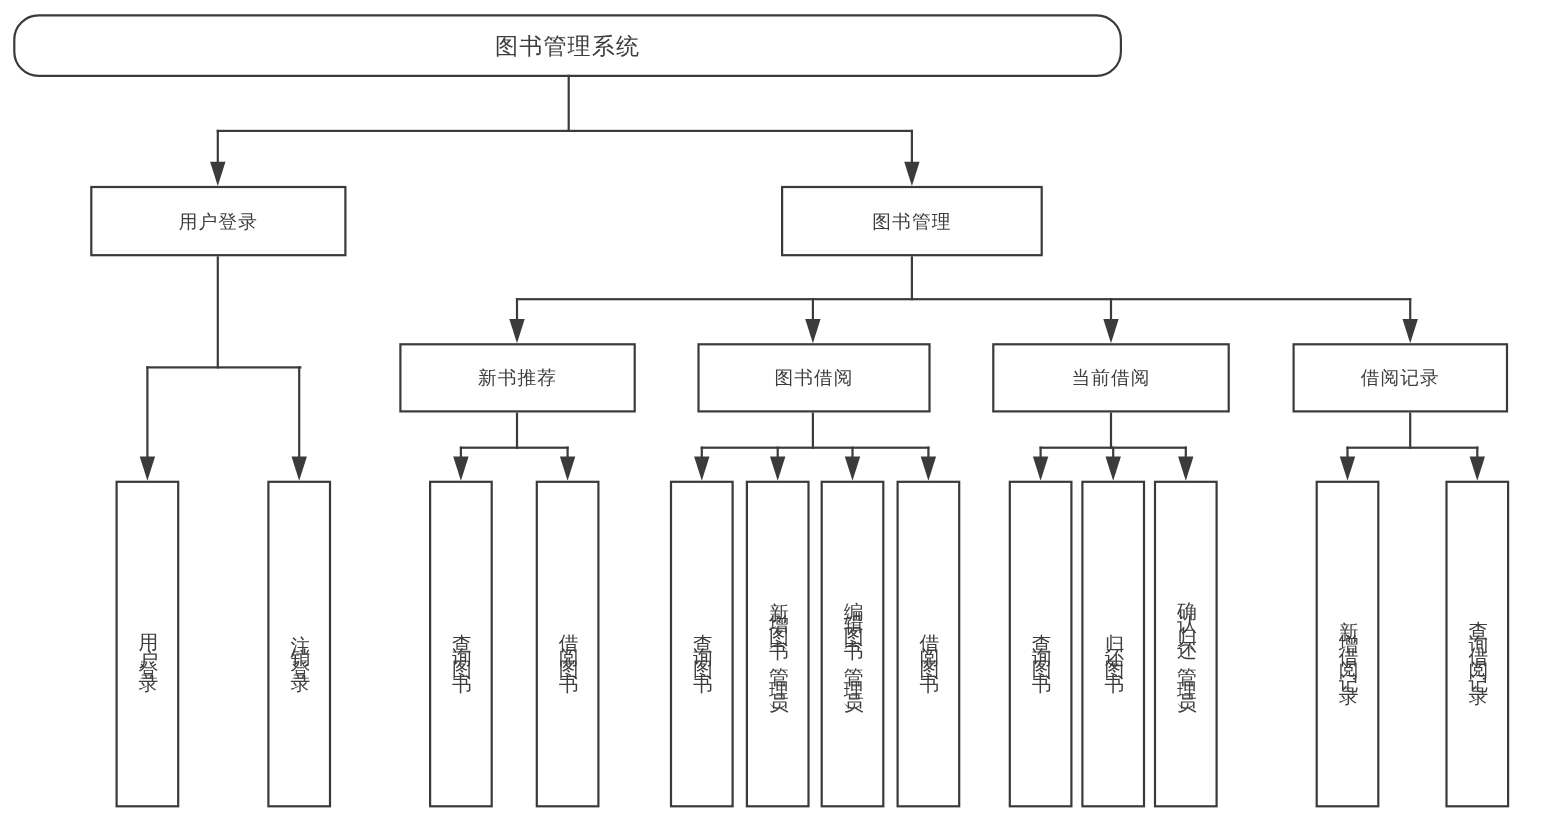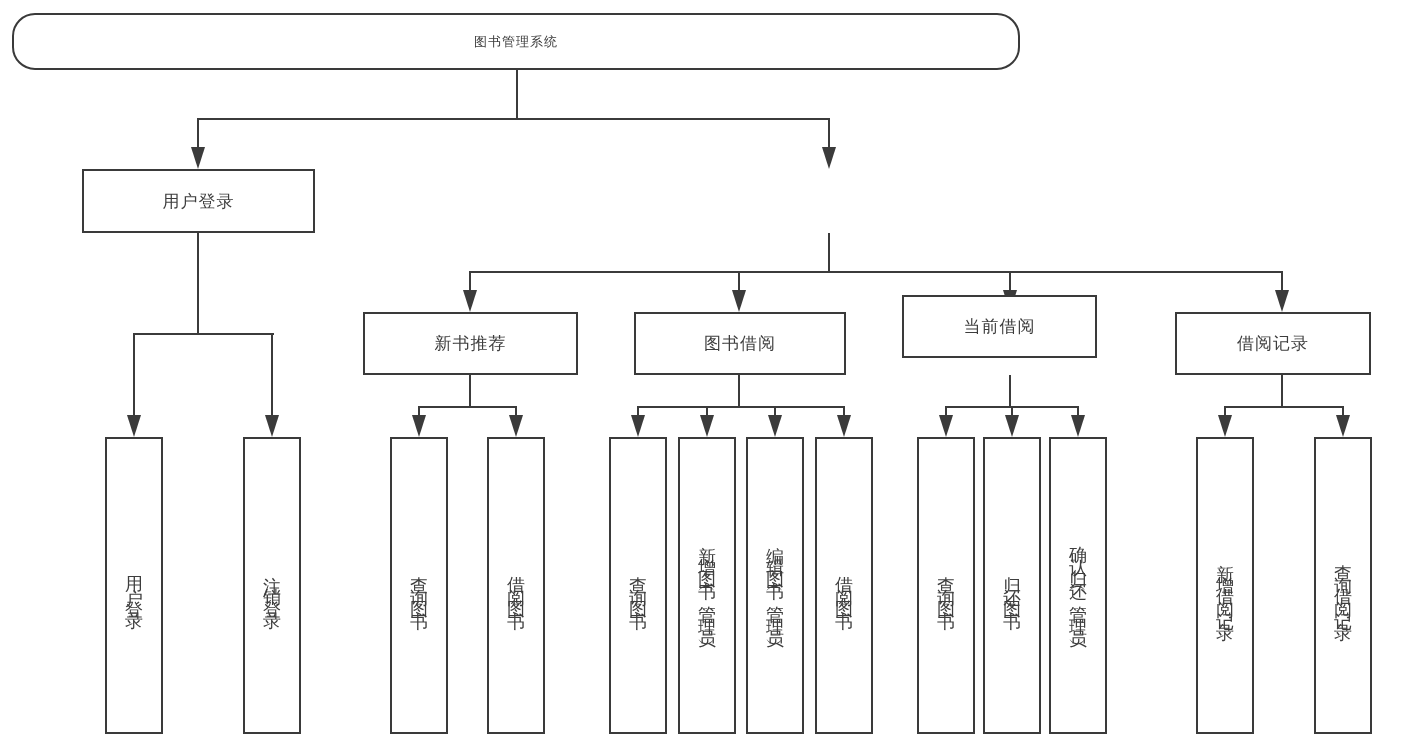--- a/index.html
+++ b/index.html
@@ -31,21 +31,21 @@
     display: flex;
     align-items: center;
     justify-content: center;
   }
   .hbox {
     font-size: 17px;
     letter-spacing: 1px;
     white-space: nowrap;
   }
   .root-box {
-    font-size: 13px;
+    font-size: 21px;
     border-radius: 23px;
   }
   .vbox {
     writing-mode: vertical-rl;
     font-size: 18px;
     letter-spacing: 12px;
     line-height: 1;
   }
   .line {
     position: absolute;
@@ -78,20 +78,21 @@
   <div class="box hbox root-box" style="left:12px;top:13px;width:1008px;height:57px;">图书管理系统</div>
 
   <div class="line" style="left:516px;top:68px;width:2px;height:51px;"></div>
   <div class="line" style="left:197px;top:118px;width:633px;height:2px;"></div>
   <div class="line" style="left:197px;top:118px;width:2px;height:31px;"></div>
   <div class="arr" style="left:191px;top:147px;"></div>
   <div class="line" style="left:828px;top:118px;width:2px;height:31px;"></div>
   <div class="arr" style="left:822px;top:147px;"></div>
 
   <div class="box hbox" style="left:82px;top:169px;width:233px;height:64px;">用户登录</div>
+  <div class="box hbox" style="left:710px;top:169px;width:238px;height:64px;">图书管理</div>
 
   <div class="line" style="left:197px;top:233px;width:2px;height:102px;"></div>
   <div class="line" style="left:133px;top:333px;width:141px;height:2px;"></div>
   <div class="line" style="left:133px;top:333px;width:2px;height:84px;"></div>
   <div class="arr" style="left:127px;top:415px;"></div>
   <div class="line" style="left:271px;top:333px;width:2px;height:84px;"></div>
   <div class="arr" style="left:265px;top:415px;"></div>
 
   <div class="line" style="left:828px;top:233px;width:2px;height:40px;"></div>
   <div class="line" style="left:469px;top:271px;width:814px;height:2px;"></div>
@@ -99,21 +100,21 @@
   <div class="arr" style="left:463px;top:290px;"></div>
   <div class="line" style="left:738px;top:271px;width:2px;height:21px;"></div>
   <div class="arr" style="left:732px;top:290px;"></div>
   <div class="line" style="left:1009px;top:271px;width:2px;height:21px;"></div>
   <div class="arr" style="left:1003px;top:290px;"></div>
   <div class="line" style="left:1281px;top:271px;width:2px;height:21px;"></div>
   <div class="arr" style="left:1275px;top:290px;"></div>
 
   <div class="box hbox" style="left:634px;top:312px;width:212px;height:63px;">图书借阅</div>
   <div class="box hbox" style="left:363px;top:312px;width:215px;height:63px;">新书推荐</div>
-  <div class="box hbox" style="left:902px;top:295px;width:195px;height:63px;">当前借阅</div>
+  <div class="box hbox" style="left:902px;top:312px;width:216px;height:63px;">当前借阅</div>
   <div class="box hbox" style="left:1175px;top:312px;width:196px;height:63px;">借阅记录</div>
 
   <div class="line" style="left:469px;top:375px;width:2px;height:33px;"></div>
   <div class="line" style="left:418px;top:406px;width:99px;height:2px;"></div>
   <div class="line" style="left:418px;top:406px;width:2px;height:11px;"></div>
   <div class="arr" style="left:412px;top:415px;"></div>
   <div class="line" style="left:515px;top:406px;width:2px;height:11px;"></div>
   <div class="arr" style="left:509px;top:415px;"></div>
 
   <div class="line" style="left:738px;top:375px;width:2px;height:33px;"></div>

